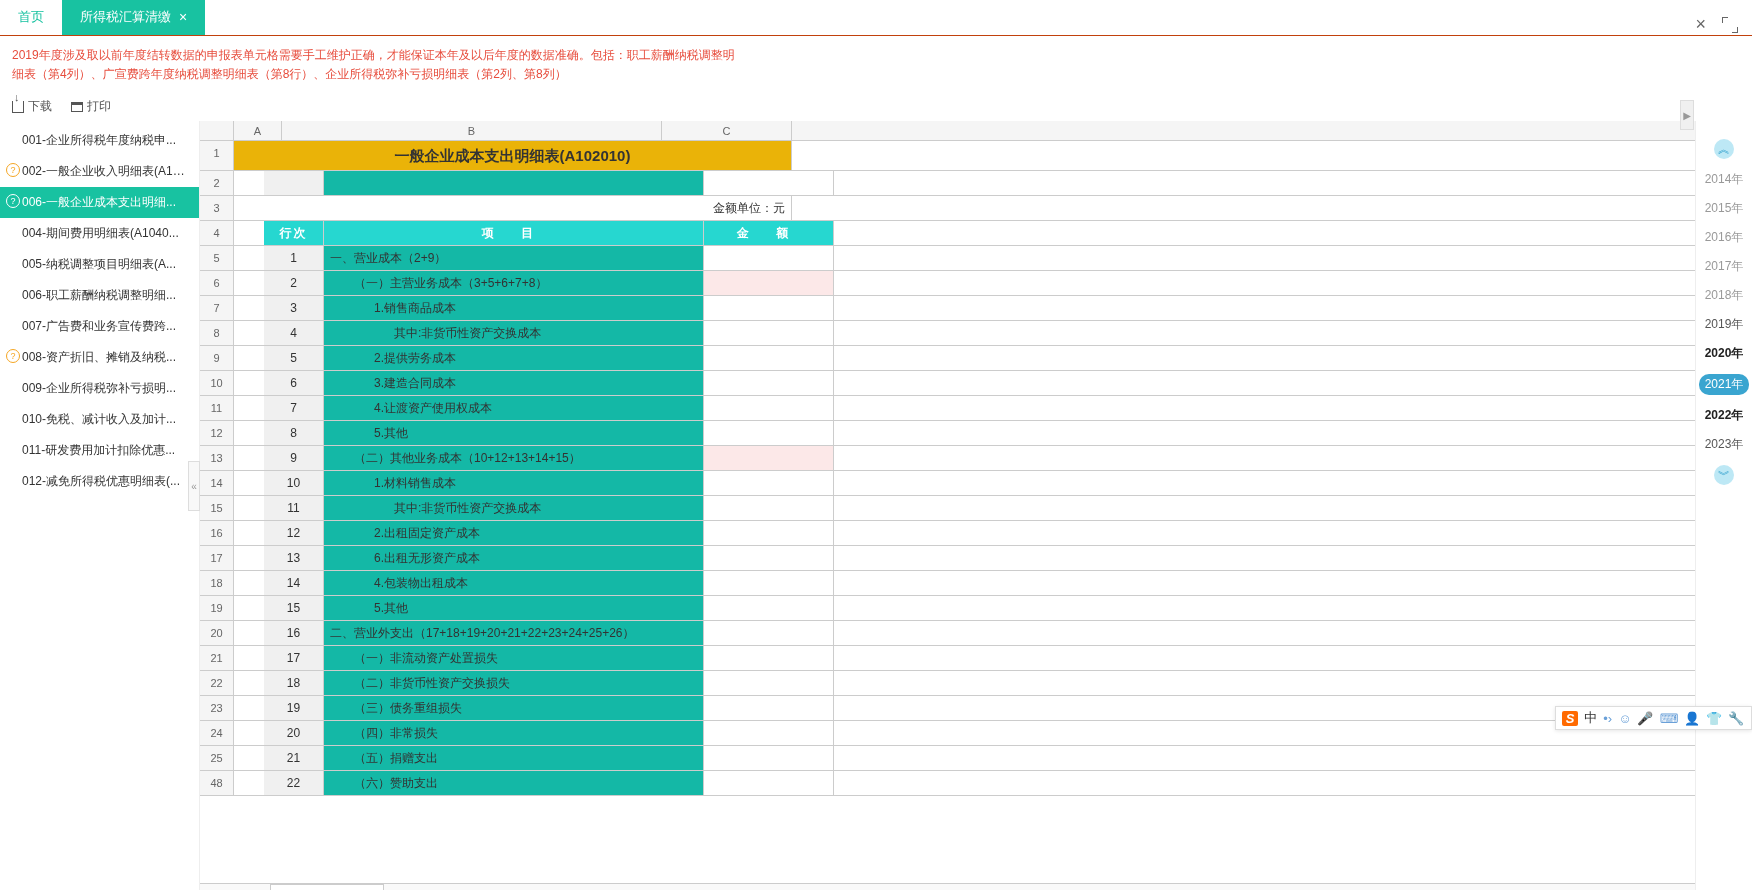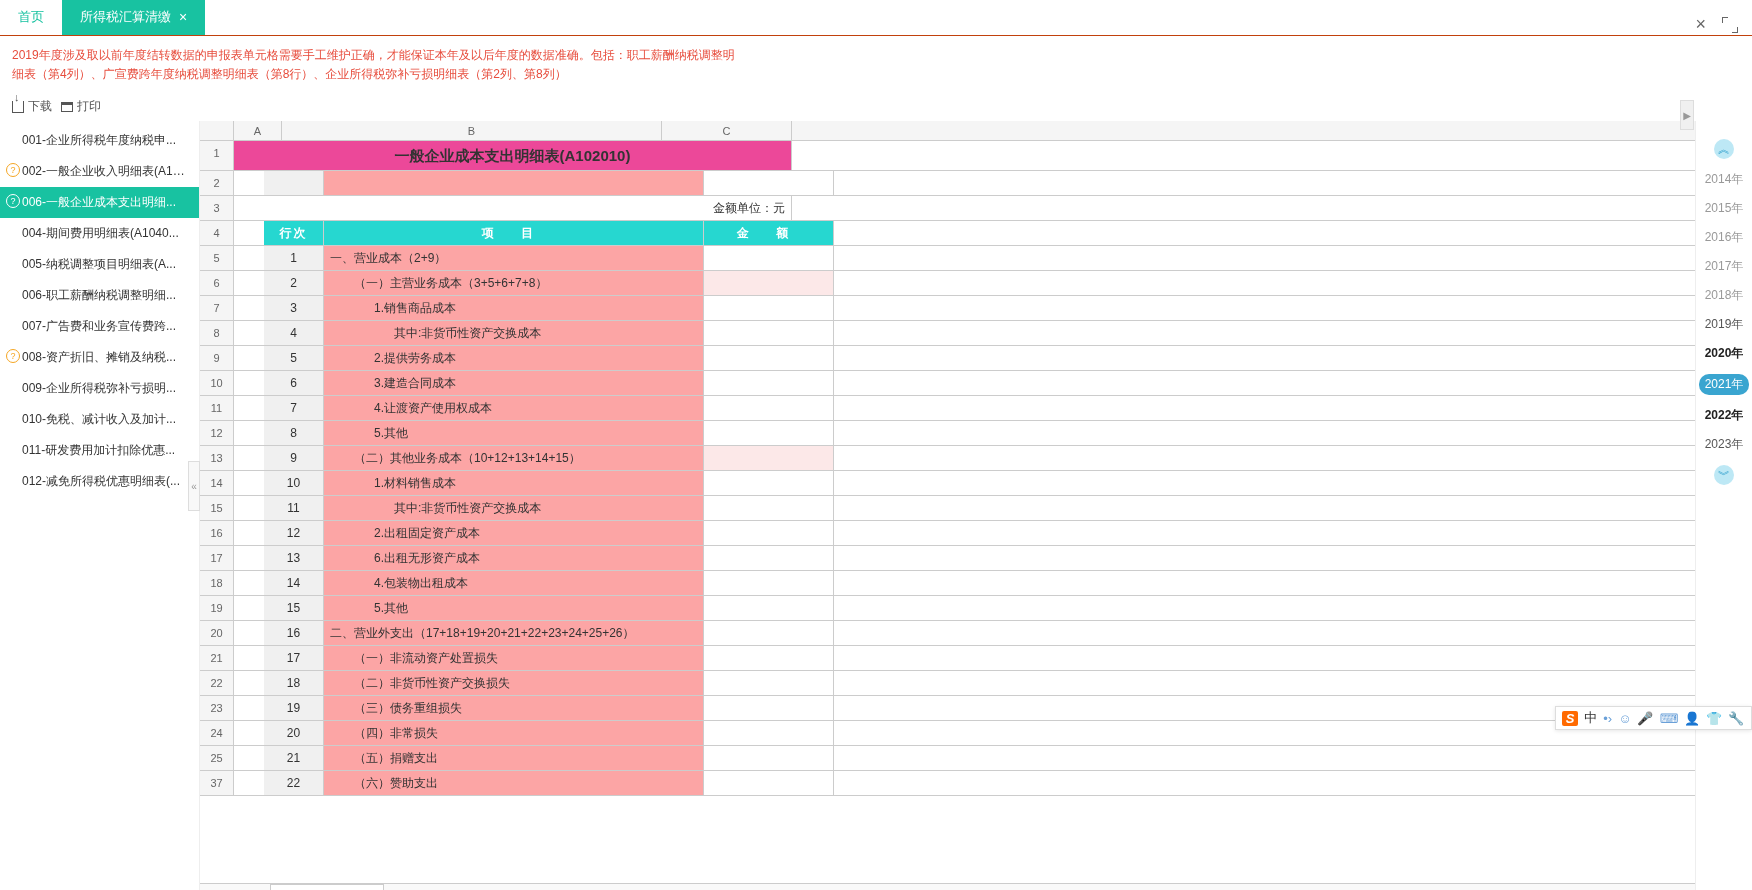--- a/index.html
+++ b/index.html
@@ -11,21 +11,21 @@
 .tab-close { margin-left: 8px; font-size: 14px; cursor: pointer; }
 .top-right { margin-left: auto; display: flex; align-items: center; gap: 16px; padding-right: 14px; }
 .icon-x { font-size: 18px; cursor: pointer; color: #666; }
 .corners { position: relative; width: 16px; height: 16px; cursor: pointer; }
 .corners::before, .corners::after { content: ''; position: absolute; width: 5px; height: 5px; border: 1.5px solid #666; }
 .corners::before { top: 0; left: 0; border-right: none; border-bottom: none; }
 .corners::after { bottom: 0; right: 0; border-left: none; border-top: none; }
 
 .notice-bar { padding: 10px 12px 6px; display: flex; align-items: flex-start; justify-content: space-between; flex-direction: column; }
 .notice-text { color: #e74c3c; font-size: 12px; line-height: 1.6; max-width: 730px; }
-.notice-actions { display: flex; gap: 9px; color: #555; padding-top: 14px; }
+.notice-actions { display: flex; gap: 19px; color: #555; padding-top: 14px; }
 .notice-action { display: flex; align-items: center; gap: 4px; cursor: pointer; }
 .dl-icon { display: inline-block; width: 12px; height: 12px; border: 1px solid #555; border-top: none; position: relative; }
 .dl-icon::before { content: '↓'; position: absolute; top: -10px; left: 1px; font-size: 11px; }
 .pr-icon { display: inline-block; width: 12px; height: 10px; border: 1px solid #555; border-top: 3px solid #555; }
 
 .main-area { display: flex; height: calc(100vh - 100px); }
 .sidebar-list { width: 200px; border-right: 1px solid #eee; padding-top: 4px; position: relative; }
 .side-item { padding: 7px 10px 7px 22px; cursor: pointer; white-space: nowrap; overflow: hidden; text-overflow: ellipsis; font-size: 12px; position: relative; color: #333; }
 .side-item.warn::before { content: '?'; position: absolute; left: 6px; top: 7px; width: 12px; height: 12px; border-radius: 50%; border: 1px solid #f5a623; color: #f5a623; font-size: 9px; text-align: center; line-height: 12px; }
 .side-item.active { background: #18c2a1; color: #fff; }
@@ -38,24 +38,24 @@
 .col-h { flex: none; text-align: center; line-height: 20px; border-right: 1px solid #ccc; }
 .col-h.A { width: 48px; }
 .col-h.B { width: 380px; }
 .col-h.C { width: 130px; }
 
 .grid-body { overflow: auto; flex: 1; }
 .row { display: flex; height: 25px; border-bottom: 1px solid #ccc; font-size: 12px; }
 .row-num { width: 34px; text-align: center; line-height: 25px; background: #f5f5f5; border-right: 1px solid #ccc; color: #666; font-size: 11px; }
 .cell { border-right: 1px solid #ccc; line-height: 25px; padding: 0 6px; overflow: hidden; white-space: nowrap; }
 .cell.A { width: 60px; text-align: center; background: #f0f0f0; margin-left: 30px; }
-.cell.B { width: 380px; background: #fca5a5; }
+.cell.B { width: 380px; background: #14b8a6; }
 .cell.C { width: 130px; }
 .cell.pink { background: #fce8e8; }
-.row.title .cell { background: #ec4899; text-align: center; font-size: 15px; font-weight: bold; }
+.row.title .cell { background: #eab308; text-align: center; font-size: 15px; font-weight: bold; }
 .row.title { height: 30px; }
 .row.title .cell { line-height: 30px; }
 .row.header .cell { background: #26d7d0; color: #fff; text-align: center; font-weight: bold; letter-spacing: 12px; }
 .row.header .cell.A { letter-spacing: 2px; }
 .row.unit .cell { background: #fff; text-align: right; }
 .merged { width: 558px; }
 .ind1 { padding-left: 30px; }
 .ind2 { padding-left: 50px; }
 .ind3 { padding-left: 70px; }
 
@@ -272,21 +272,21 @@
           <div class="cell B ind1">（四）非常损失</div>
           <div class="cell C"></div>
         </div>
         <div class="row ">
           <div class="row-num">25</div>
           <div class="cell A">21</div>
           <div class="cell B ind1">（五）捐赠支出</div>
           <div class="cell C"></div>
         </div>
         <div class="row ">
-          <div class="row-num">37</div>
+          <div class="row-num">48</div>
           <div class="cell A">22</div>
           <div class="cell B ind1">（六）赞助支出</div>
           <div class="cell C"></div>
         </div>
       </div>
     <div class="sheet-footer">
       <span class="sf-nav">◀</span>
       <span class="sf-nav">▶</span>
       <div class="sf-tab">成本支出明细表</div>
       <div class="sf-scroll">

